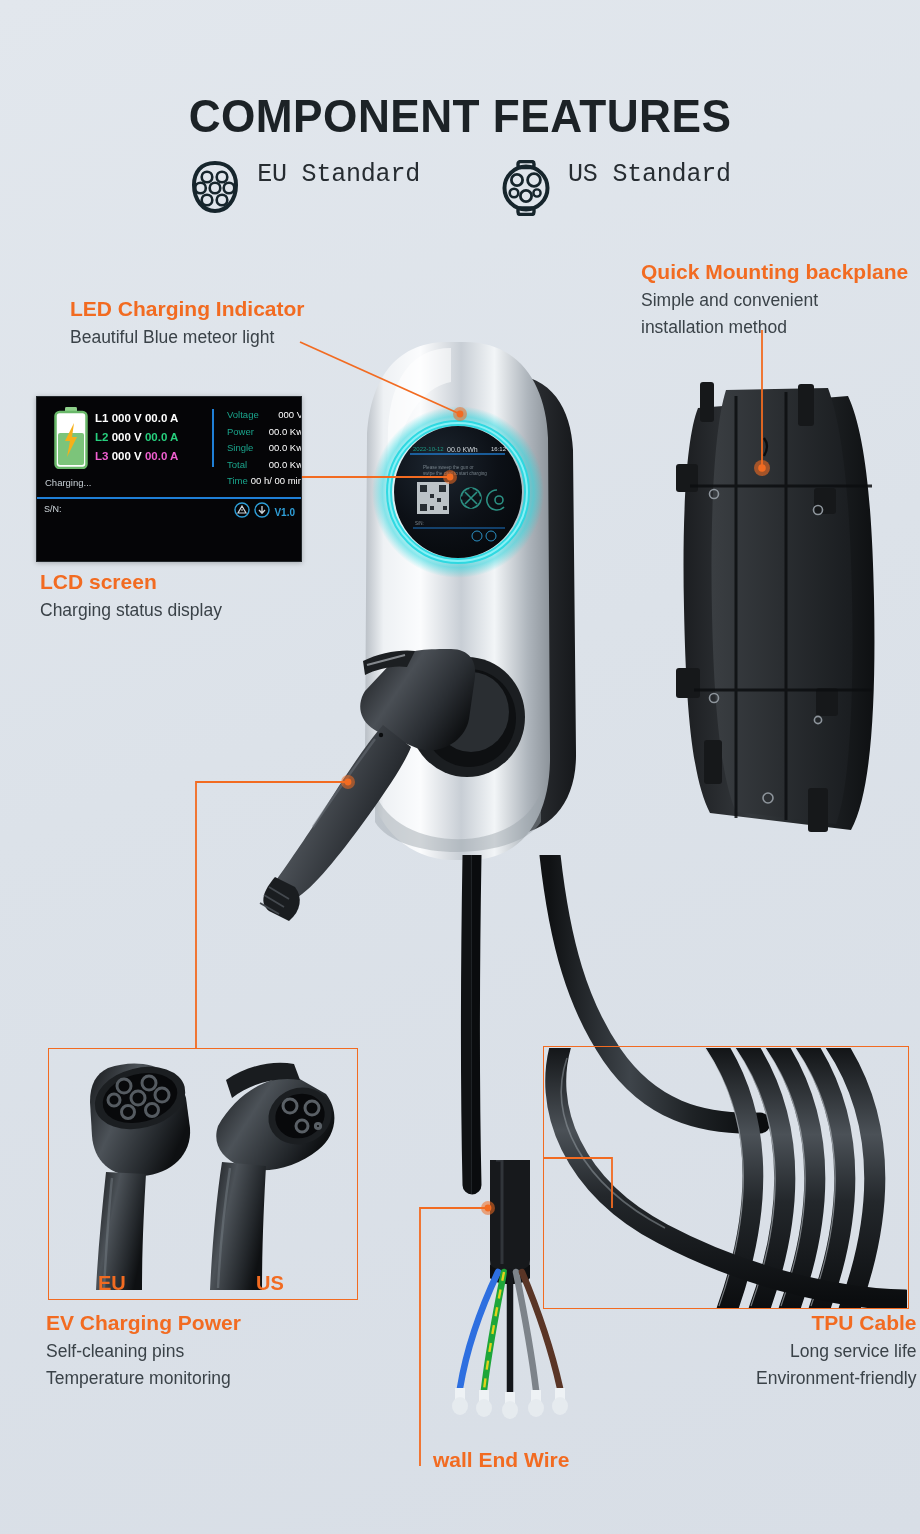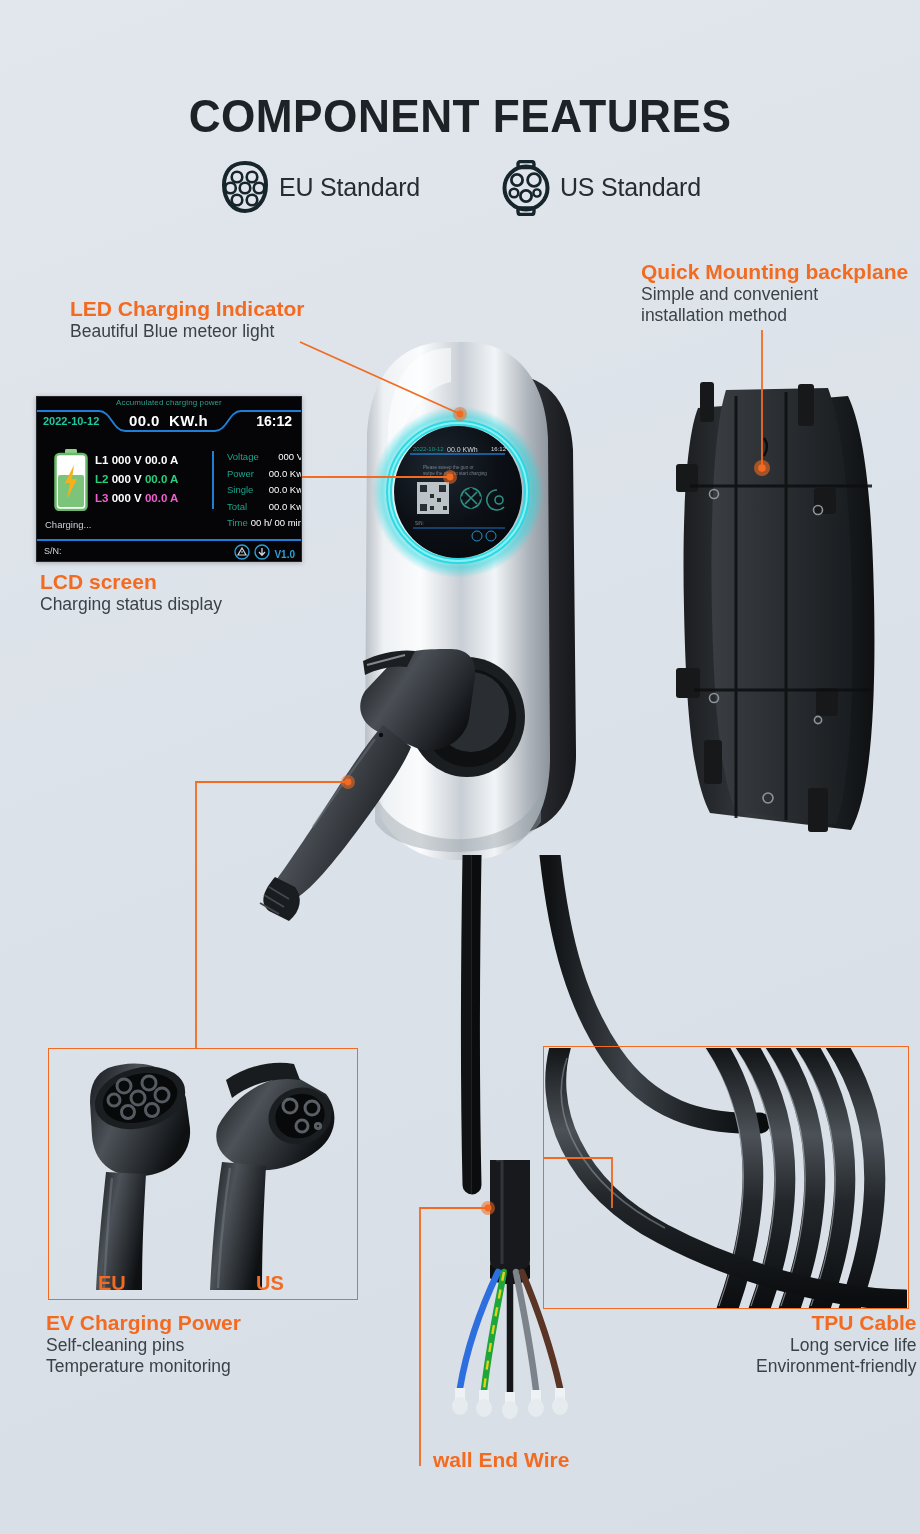--- a/index.html
+++ b/index.html
@@ -22,32 +22,33 @@
     text-align: center;
     font-size: 47px; font-weight: 700; letter-spacing: 0.5px;
     color: #1c2226;
     font-family: "Liberation Sans", sans-serif;
     transform: scaleX(0.94);
   }
   #standards {
     position: absolute; top: 160px; left: 0; width: 920px;
     display: flex; justify-content: center; align-items: center; gap: 80px;
   }
-  .std { display: flex; align-items: center; gap: 8px; }
+  .std { display: flex; gap: 16px; font-family: Liberation Mono, monospace; }
   .std-label { font-size: 25px; color: #262c31; letter-spacing:-0.2px;}
   .std-icon { width: 52px; height: 54px; display:block; }
 
   
   .callout-title {
     color: #f26b21; font-size: 21px; font-weight: 700;
     line-height: 1.15; white-space: nowrap;
   }
   .callout-sub {
     color: #3a4248; font-size: 17.5px; line-height: 1.22;
     white-space: nowrap;
+    margin-top: 6px;
   }
 
   #led-callout { position: absolute; left: 70px; top: 297px; }
   #mount-callout { position: absolute; left: 641px; top: 260px; }
   #lcd-callout { position: absolute; left: 40px; top: 570px; }
   #plug-callout { position: absolute; left: 46px; top: 1311px; }
   #tpu-callout  { position: absolute; left: 756px; top: 1311px; text-align:right; }
   #tpu-callout .callout-title { text-align:right; }
   #wall-callout { position: absolute; left: 433px; top: 1448px; }
 
@@ -447,32 +448,20 @@
     </g>
   </svg>
 
   <div class="obox" id="box-plugs"></div>
   <div class="obox" id="box-coil"></div>
 
   <div class="eu-tag">EU</div>
   <div class="us-tag">US</div>
 
   <div id="lcd">
-    <div class="lcd-head">
-      <div class="lcd-acc">Accumulated charging power</div>
-      <svg width="266" height="42" viewBox="0 0 266 42">
-        <path d="M0 14 L62 14 C74 14 76 34 88 34 L178 34 C190 34 192 14 204 14 L266 14" fill="none" stroke="#1f7fd6" stroke-width="2"></path>
-      </svg>
-      <div class="lcd-date">2022-10-12</div>
-      <div class="lcd-kwh">
-        <span>00.0</span>
-        &nbsp;<span>KW.h</span>
-      </div>
-      <div class="lcd-time">16:12</div>
-    </div>
 
     <div class="lcd-body">
       <svg class="battery" viewBox="0 0 34 62">
         <rect x="11" y="0" width="12" height="5" rx="1.4" fill="#8ed08a"></rect>
         <rect x="1.5" y="5" width="31" height="56" rx="4" fill="#ffffff" stroke="#6ab86a" stroke-width="2.5"></rect>
         <rect x="4" y="26" width="26" height="32" rx="2" fill="#7cc47a"></rect>
         <rect x="4" y="8" width="26" height="18" rx="2" fill="#ffffff"></rect>
         <path d="M20 16 L11 34 L16 34 L13 50 L23 30 L18 30 Z" fill="#f6b019"></path>
       </svg>
 

